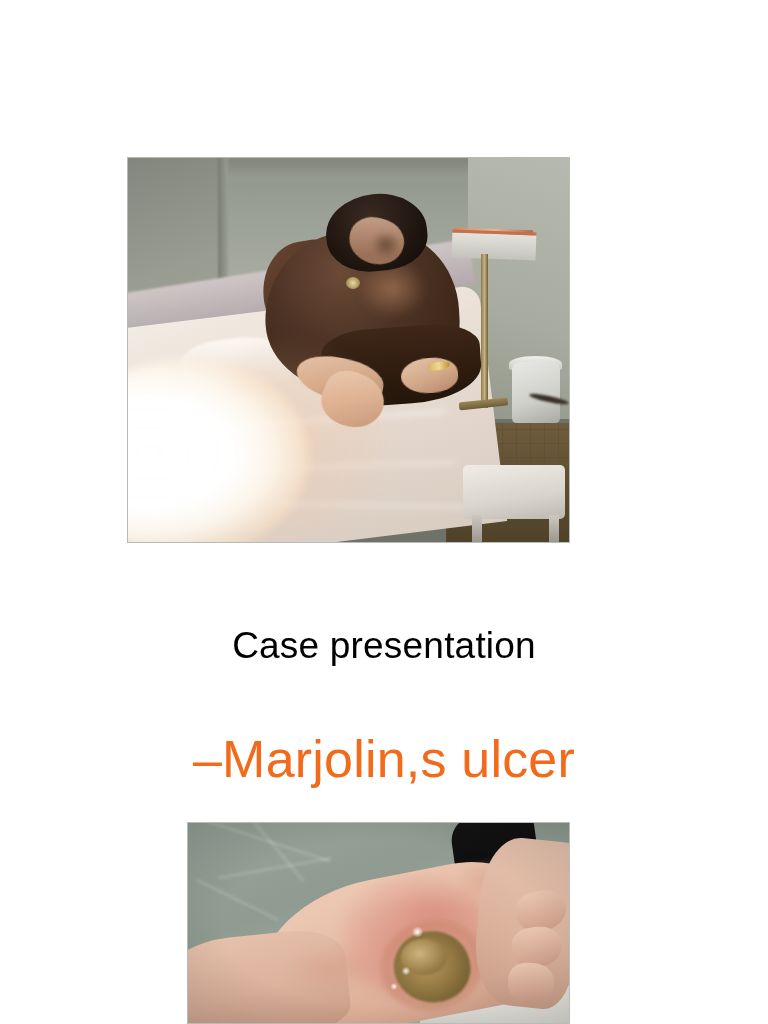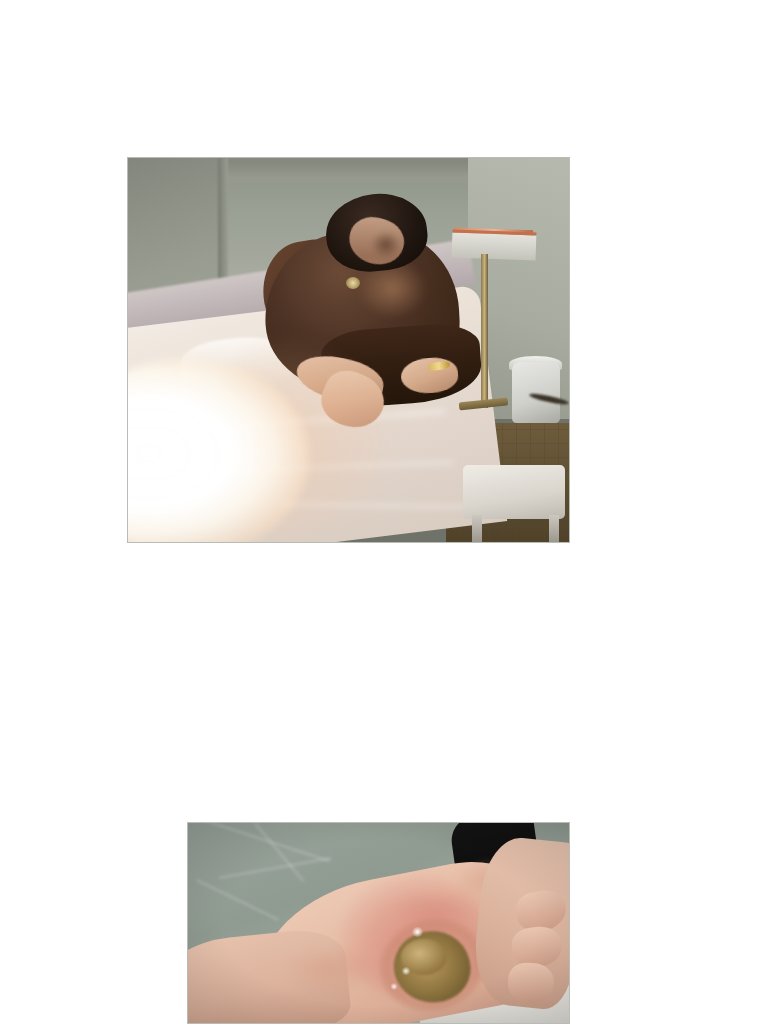--- a/index.html
+++ b/index.html
@@ -461,21 +461,23 @@
       <div class="stool"></div>
       <div class="stool-leg-a"></div>
       <div class="stool-leg-b"></div>
       <div class="cable"></div>
 
       <div class="flare-warm"></div>
       <div class="flare"></div>
     </div>
   </div>
 
-
+  <div class="caption-case">Case presentation</div>
+
+  <div class="caption-ulcer">–Marjolin,s ulcer</div>
 
   <div class="photo-bottom">
     <div class="scene">
       <div class="drape"></div>
       <div class="drape-crease-1"></div>
       <div class="drape-crease-2"></div>
       <div class="drape-crease-3"></div>
       <div class="drape-crease-4"></div>
       <div class="sheet-white"></div>
 

